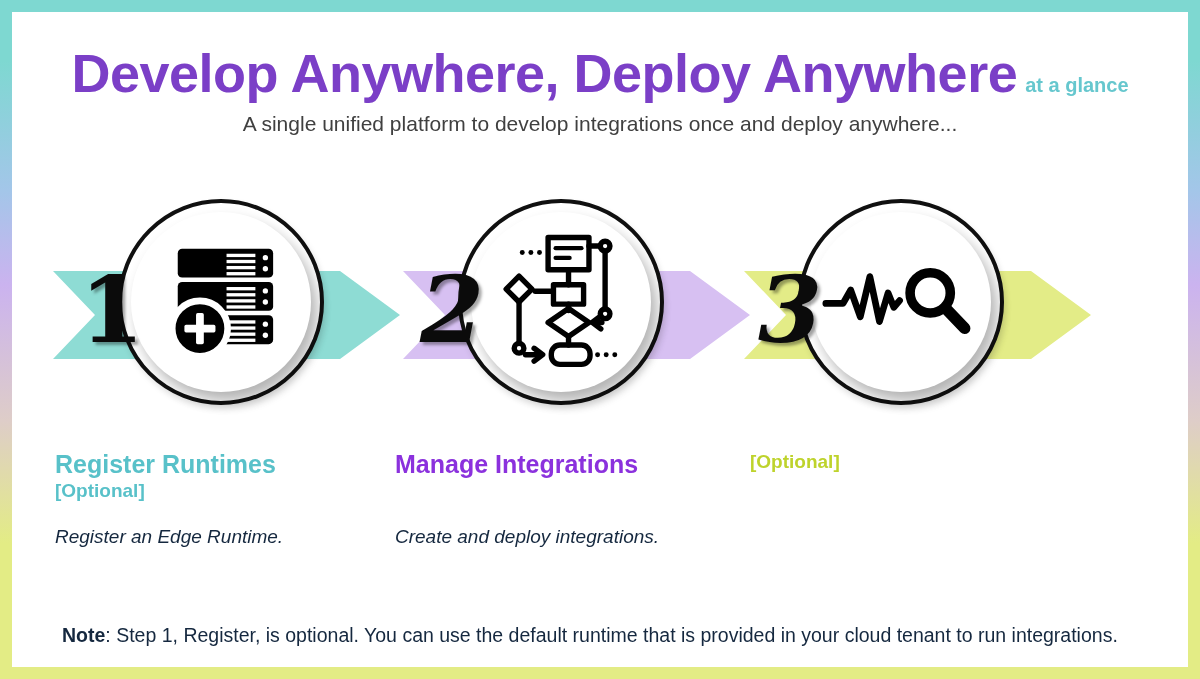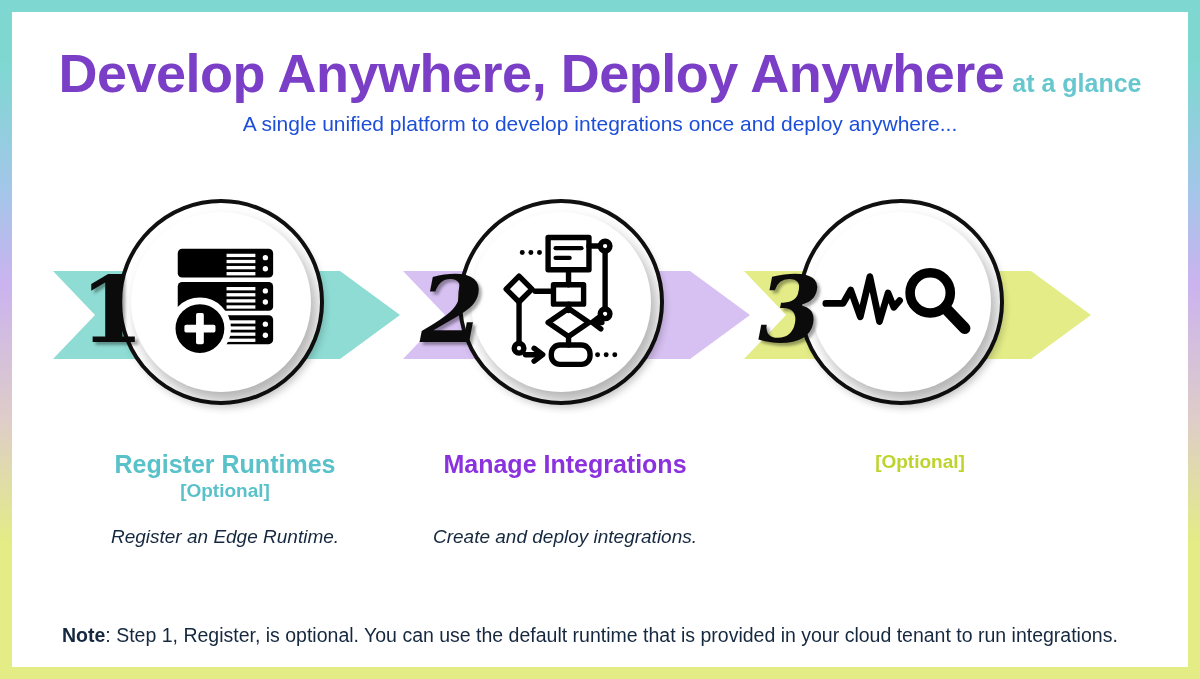--- a/index.html
+++ b/index.html
@@ -9,22 +9,22 @@
   
   .frame { width:1200px; height:679px; padding:12px;
            background:linear-gradient(180deg,
              #7ED8D1 0%, #7ED8D1 9%, #A3C6E9 28%, #CBB3EF 42%,
              #DECDC8 62%, #E3EC85 80%, #E3EC85 100%); }
   .canvas { position:relative; width:1176px; height:655px; background:#ffffff; }
 
   
   .header { position:absolute; top:30px; left:0; width:100%; text-align:center; }
   .title-main { font-size:54px; font-weight:700; color:#7B3FC7; letter-spacing:-0.5px; }
-  .title-suffix { font-size:25px; font-weight:700; color:#66C7CE; margin-left:8px; }
-  .subtitle { margin-top:8px; font-size:21px; color:#1d4ed8; }
+  .title-suffix { font-size:20px; font-weight:700; color:#66C7CE; margin-left:8px; }
+  .subtitle { margin-top:8px; font-size:21px; color:#404040; }
 
   
   .chevron { position:absolute; top:259px; width:347px; height:88px;
              clip-path:polygon(0 0, 287px 0, 100% 50%, 287px 100%, 0 100%, 42px 50%); }
   .chev1 { left:41px;  background:#8EDCD4; }
   .chev2 { left:391px; background:#D7C0F2; }
   .chev3 { left:732px; background:#E3EC87; }
 
   
   .step-circle { position:absolute; top:187px; width:206px; height:206px;
@@ -38,21 +38,21 @@
   
   .step-num { position:absolute; top:252px; width:90px; text-align:center;
               font-family:"DejaVu Serif", serif; font-weight:700; font-size:92px;
               line-height:1; color:#0b0b0b; text-shadow:3px 3px 3px rgba(0,0,0,0.35);
               z-index:3; }
   .num1 { left:55px;  font-style:normal; }
   .num2 { left:395px; font-style:italic; }
   .num3 { left:733px; font-style:italic; }
 
   
-  .step-text { position:absolute; top:438px; width:340px; text-align:center; }
+  .step-text { position:absolute; top:438px; width:340px; }
   .t1 { left:43px; } .t2 { left:383px; } .t3 { left:738px; }
   .step-title { font-size:25px; font-weight:700; }
   .t1 .step-title, .t1 .step-optional { color:#58C1C9; }
   .t2 .step-title { color:#8B31DD; }
   .t3 .step-title, .t3 .step-optional { color:#BED32C; }
   .step-optional { font-size:19px; font-weight:700; min-height:24px; line-height:24px; }
   .step-desc { margin-top:22px; font-size:19px; font-style:italic; color:#15283F;
                line-height:1.3; }
 
   

